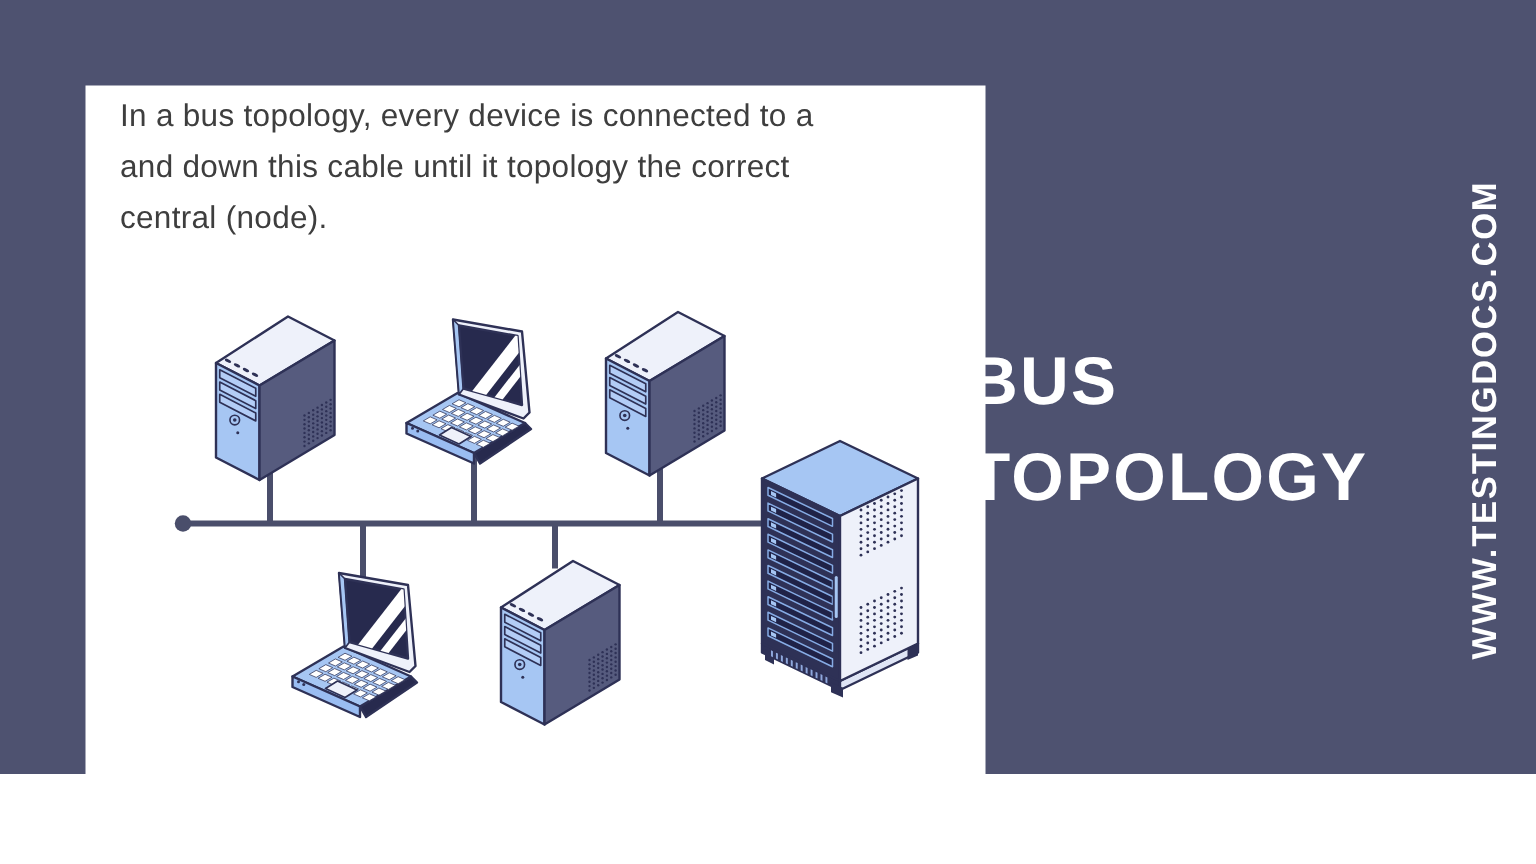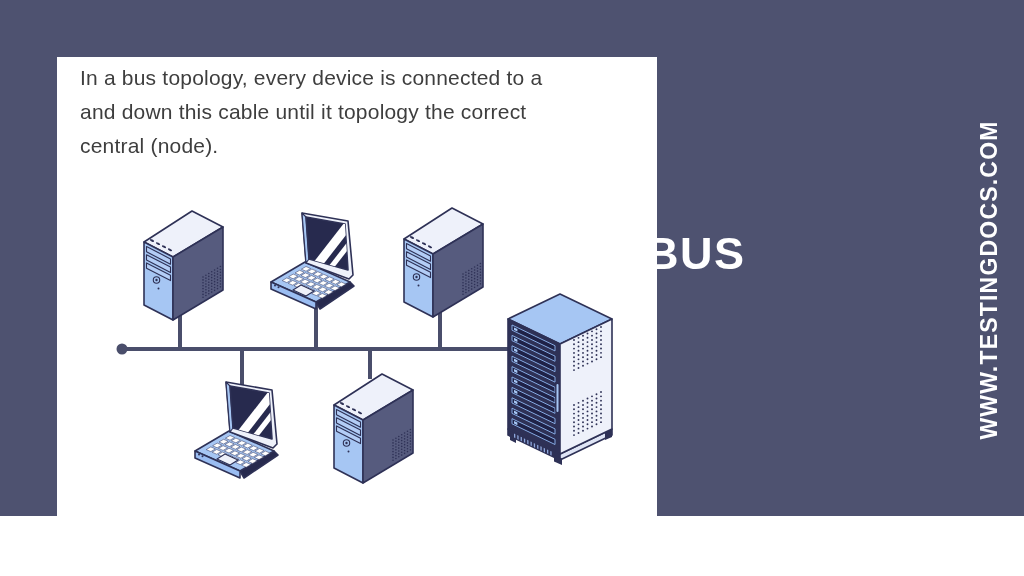--- a/index.html
+++ b/index.html
@@ -358,16 +358,17 @@
       <use href="#d-laptop" x="208" y="148"></use>
       <use href="#d-tower" x="346" y="150"></use>
       <use href="#d-laptop" x="132" y="317"></use>
       <use href="#d-tower" x="276" y="316"></use>
       <use href="#d-rack" x="451" y="237"></use>
     </svg>
   </div>
 
   <div class="title">
     <div>BUS</div>
+    <div>TOPOLOGY</div>
   </div>
 
   <div class="watermark">WWW.TESTINGDOCS.COM</div>
 </div>
 
 </body></html>

